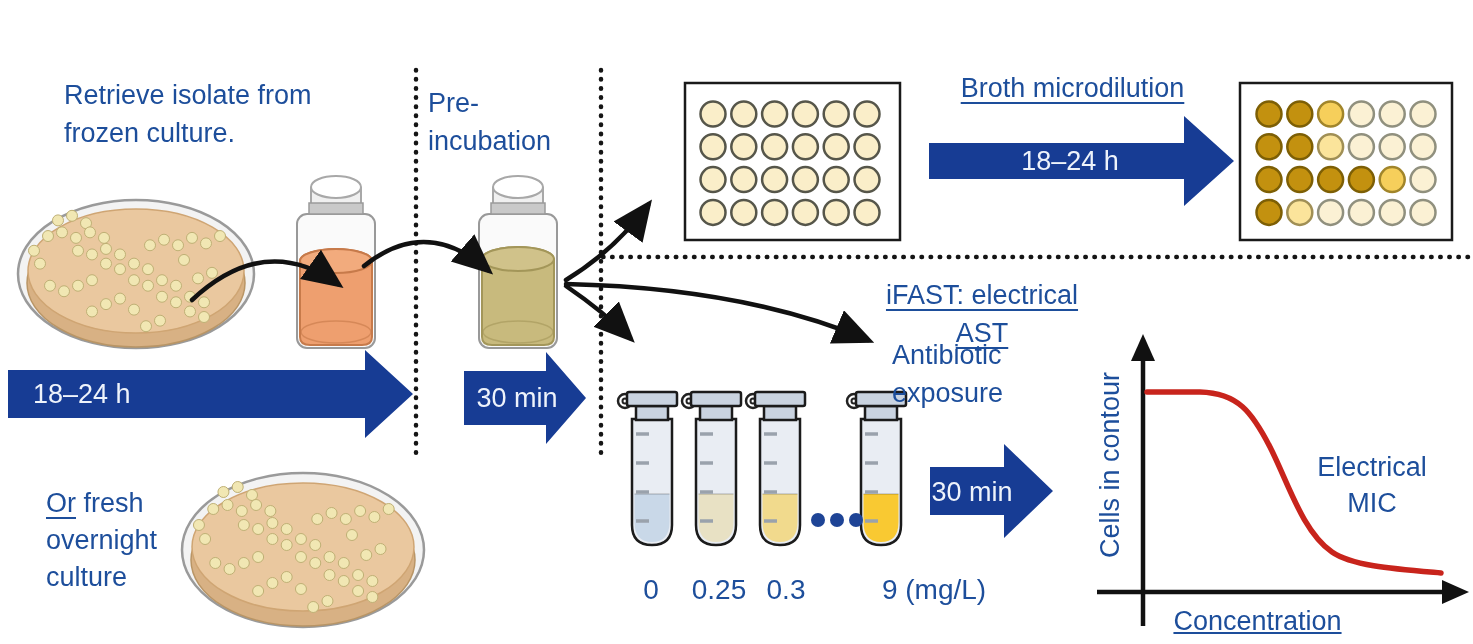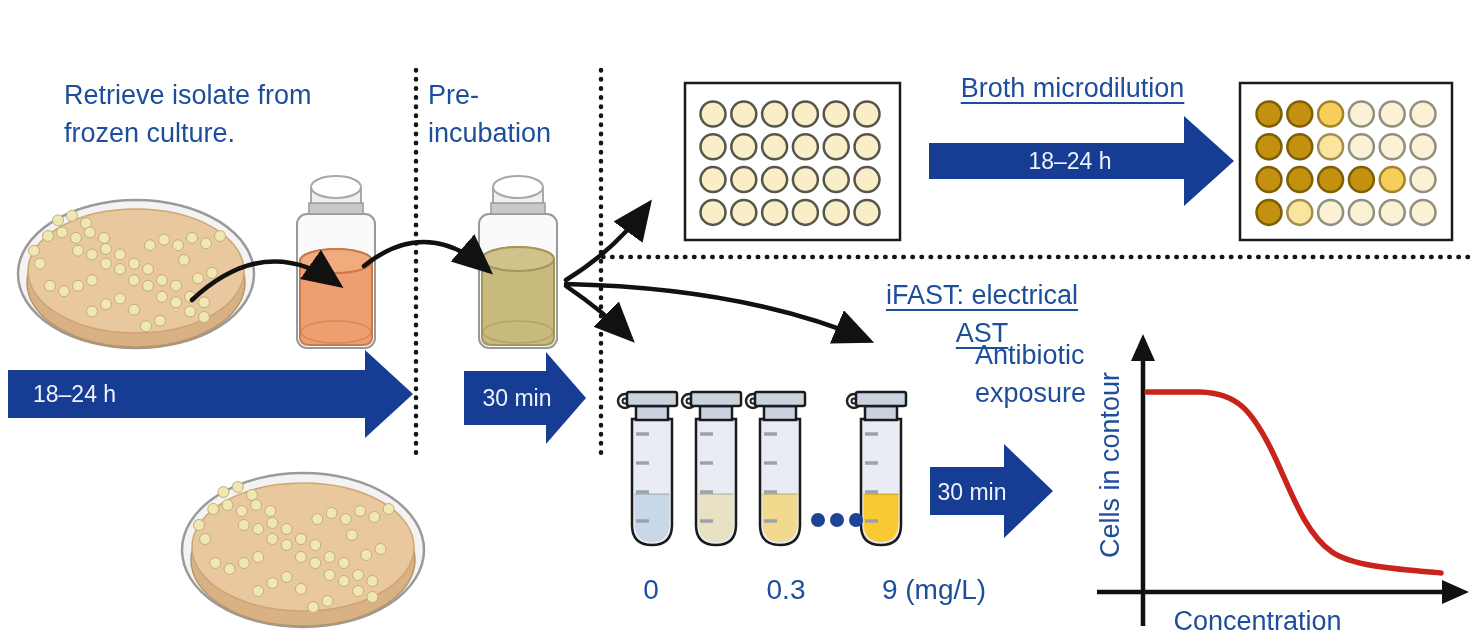--- a/index.html
+++ b/index.html
@@ -1,21 +1,21 @@
 <!DOCTYPE html>
 <html><head>
 <meta charset="utf-8">
 <style>
   html,body{margin:0;padding:0;background:#fff;}
   #fig{position:relative;width:1473px;height:644px;background:#ffffff;overflow:hidden;
        font-family:"Liberation Sans",sans-serif;}
   #art{position:absolute;left:0;top:0;z-index:1;}
   .txt{position:absolute;z-index:2;color:#1d4e9b;font-size:27px;line-height:38px;}
   .u{text-decoration:underline;text-underline-offset:5px;text-decoration-thickness:2px;}
-  .arrow-label{position:absolute;z-index:3;color:#eef3fb;font-size:23px;line-height:30px;}
+  .arrow-label{position:absolute;z-index:3;color:#eef3fb;font-size:27px;line-height:30px;}
   .center{text-align:center;}
   .tube-label{position:absolute;z-index:2;color:#1d4e9b;font-size:28px;width:120px;text-align:center;}
   .rot{transform:rotate(-90deg);transform-origin:center center;}
 </style>
 </head>
 <body>
 
 <div id="fig">
 
   <svg id="art" width="1473" height="644" viewBox="0 0 1473 644">
@@ -298,33 +298,36 @@
       <line x1="1143" y1="626" x2="1143" y2="352" stroke="#111" stroke-width="4.5"></line>
       <polygon points="1143,334 1131,361 1155,361" fill="#111"></polygon>
       <line x1="1097" y1="592" x2="1450" y2="592" stroke="#111" stroke-width="4.5"></line>
       <polygon points="1469,592 1442,580 1442,604" fill="#111"></polygon>
       <path id="mic-curve" d="M1147,392 L1200,392 C1238,393 1252,412 1270,447 C1288,482 1302,531 1332,552 C1352,566 1395,569 1441,573" fill="none" stroke="#c8241c" stroke-width="5.5" stroke-linecap="round"></path>
     </g>
   </svg>
 
   <div class="txt" style="left:64px;top:76px;width:290px;">Retrieve isolate from frozen culture.</div>
 
-  <div class="txt" style="left:428px;top:76px;width:132px;">Pre-incubation</div>
+  <div class="txt" style="left:428px;top:84px;width:132px;">Pre-incubation</div>
 
   <div class="txt center" style="left:945px;top:69px;width:255px;"><span class="u">Broth microdilution</span></div>
 
   <div class="txt center" style="left:877px;top:276px;width:210px;"><span class="u">iFAST: electrical AST</span></div>
 
-  <div class="txt" style="left:975px;top:336px;width:140px;">Antibiotic exposure</div>
-
+  <div class="txt" style="left:892px;top:336px;width:140px;">Antibiotic exposure</div>
+
+  <div class="txt" style="left:46px;top:485px;width:132px;line-height:37px;"><span class="u">Or</span> <span>fresh overnight culture</span></div>
 
   <div class="arrow-label" style="left:33px;top:379px;">18–24 h</div>
   <div class="arrow-label center" style="left:457px;top:383px;width:120px;">30 min</div>
   <div class="arrow-label center" style="left:990px;top:146px;width:160px;">18–24 h</div>
   <div class="arrow-label center" style="left:922px;top:477px;width:100px;">30 min</div>
 
   <span class="tube-label" style="left:591px;top:574px;">0</span>
+  <span class="tube-label" style="left:659px;top:574px;">0.25</span>
   <span class="tube-label" style="left:726px;top:574px;">0.3</span>
   <span class="tube-label" style="left:874px;top:574px;">9 (mg/L)</span>
 
   <div class="txt rot center" style="left:975px;top:446px;width:270px;">Cells in contour</div>
-  <div class="txt center" style="left:1150px;top:602px;width:215px;">Concentration</div>
+  <div class="txt center" style="left:1150px;top:602px;width:215px;text-decoration:underline;">Concentration</div>
+  <div class="txt center" style="left:1302px;top:449px;width:140px;line-height:36px;">Electrical MIC</div>
 </div>
 
 </body></html>

